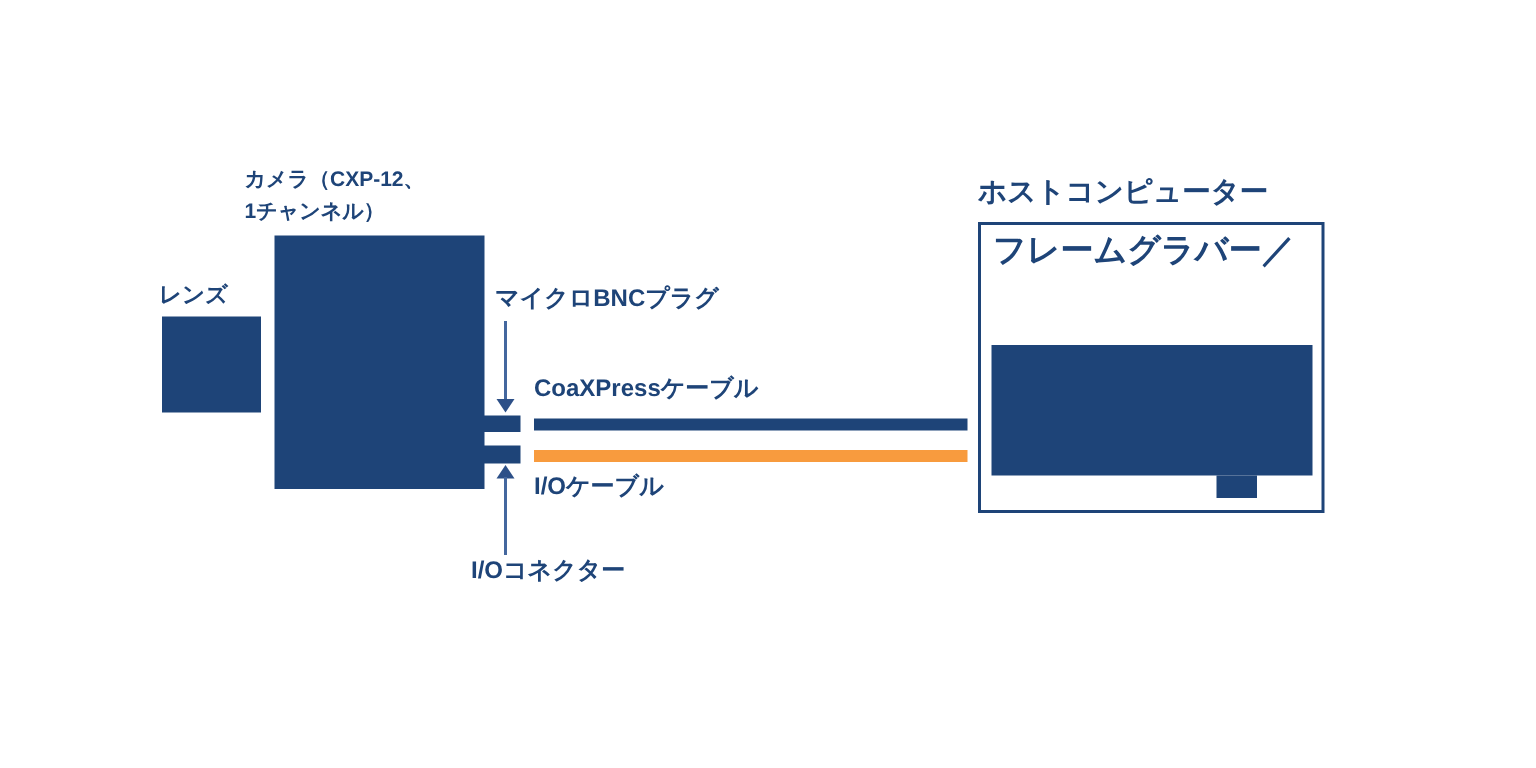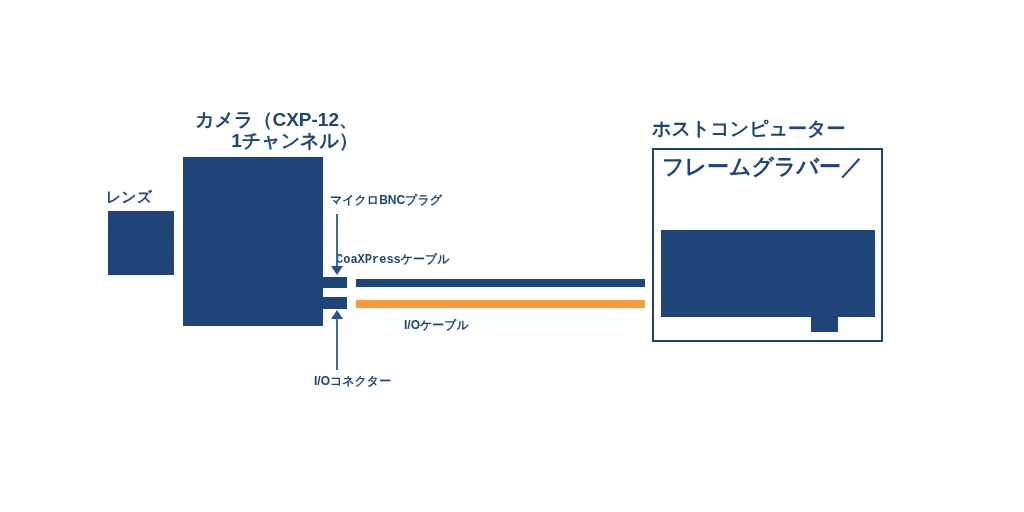--- a/index.html
+++ b/index.html
@@ -8,42 +8,42 @@
     font-family: "Liberation Sans", "DejaVu Sans", sans-serif;
     width: 1024px; height: 512px; overflow: hidden;
   }
   #canvas {
     position: relative; width: 1024px; height: 512px;
     background: #ffffff;
   }
   .navy-fill { background: #1e4478; }
   .label {
     position: absolute; color: #1e4478; font-weight: 600;
-    font-size: 12px; white-space: nowrap; line-height: 22px;
+    font-size: 16px; white-space: nowrap; line-height: 22px;
   }
 
   
   #lens-label   { left: 106px; top: 186px; font-size: 15px; }
   #lens-box     { position: absolute; left: 108px; top: 211px; width: 66px; height: 64px; }
 
   
-  #camera-label { left: 163px; top: 109px; width: 195px; text-align: right;
-                  font-size: 19px; line-height: 21px; white-space: normal; }
+  #camera-label { left: 163px; top: 109px; width: 195px; text-align: left;
+                  font-size: 14px; line-height: 21px; white-space: normal; }
   #camera-box   { position: absolute; left: 183px; top: 157px; width: 140px; height: 169px; }
   #bnc-tab      { position: absolute; left: 322px; top: 277px; width: 25px; height: 11px; }
   #io-tab       { position: absolute; left: 322px; top: 297px; width: 25px; height: 12px; }
 
   
   #coax-cable   { position: absolute; left: 356px; top: 279px; width: 289px; height: 8px; }
   #io-cable     { position: absolute; left: 356px; top: 300px; width: 289px; height: 8px; background: #f89b3e; }
 
   
   #bnc-plug-label      { left: 330px; top: 189px; }
-  #coax-cable-label    { left: 336px; top: 249px; font-family: Liberation Mono, monospace; }
-  #io-cable-label      { left: 356px; top: 314px; margin-left: 48px; }
+  #coax-cable-label    { left: 356px; top: 249px; }
+  #io-cable-label      { left: 356px; top: 314px; }
   #io-connector-label  { left: 314px; top: 370px; }
 
   
   .arrow-line {
     position: absolute; width: 2px; background: #44679e;
   }
   #bnc-arrow-line { left: 336px; top: 214px; height: 53px; }
   #io-arrow-line  { left: 336px; top: 318px; height: 52px; }
   .arrow-head {
     position: absolute; width: 0; height: 0;

